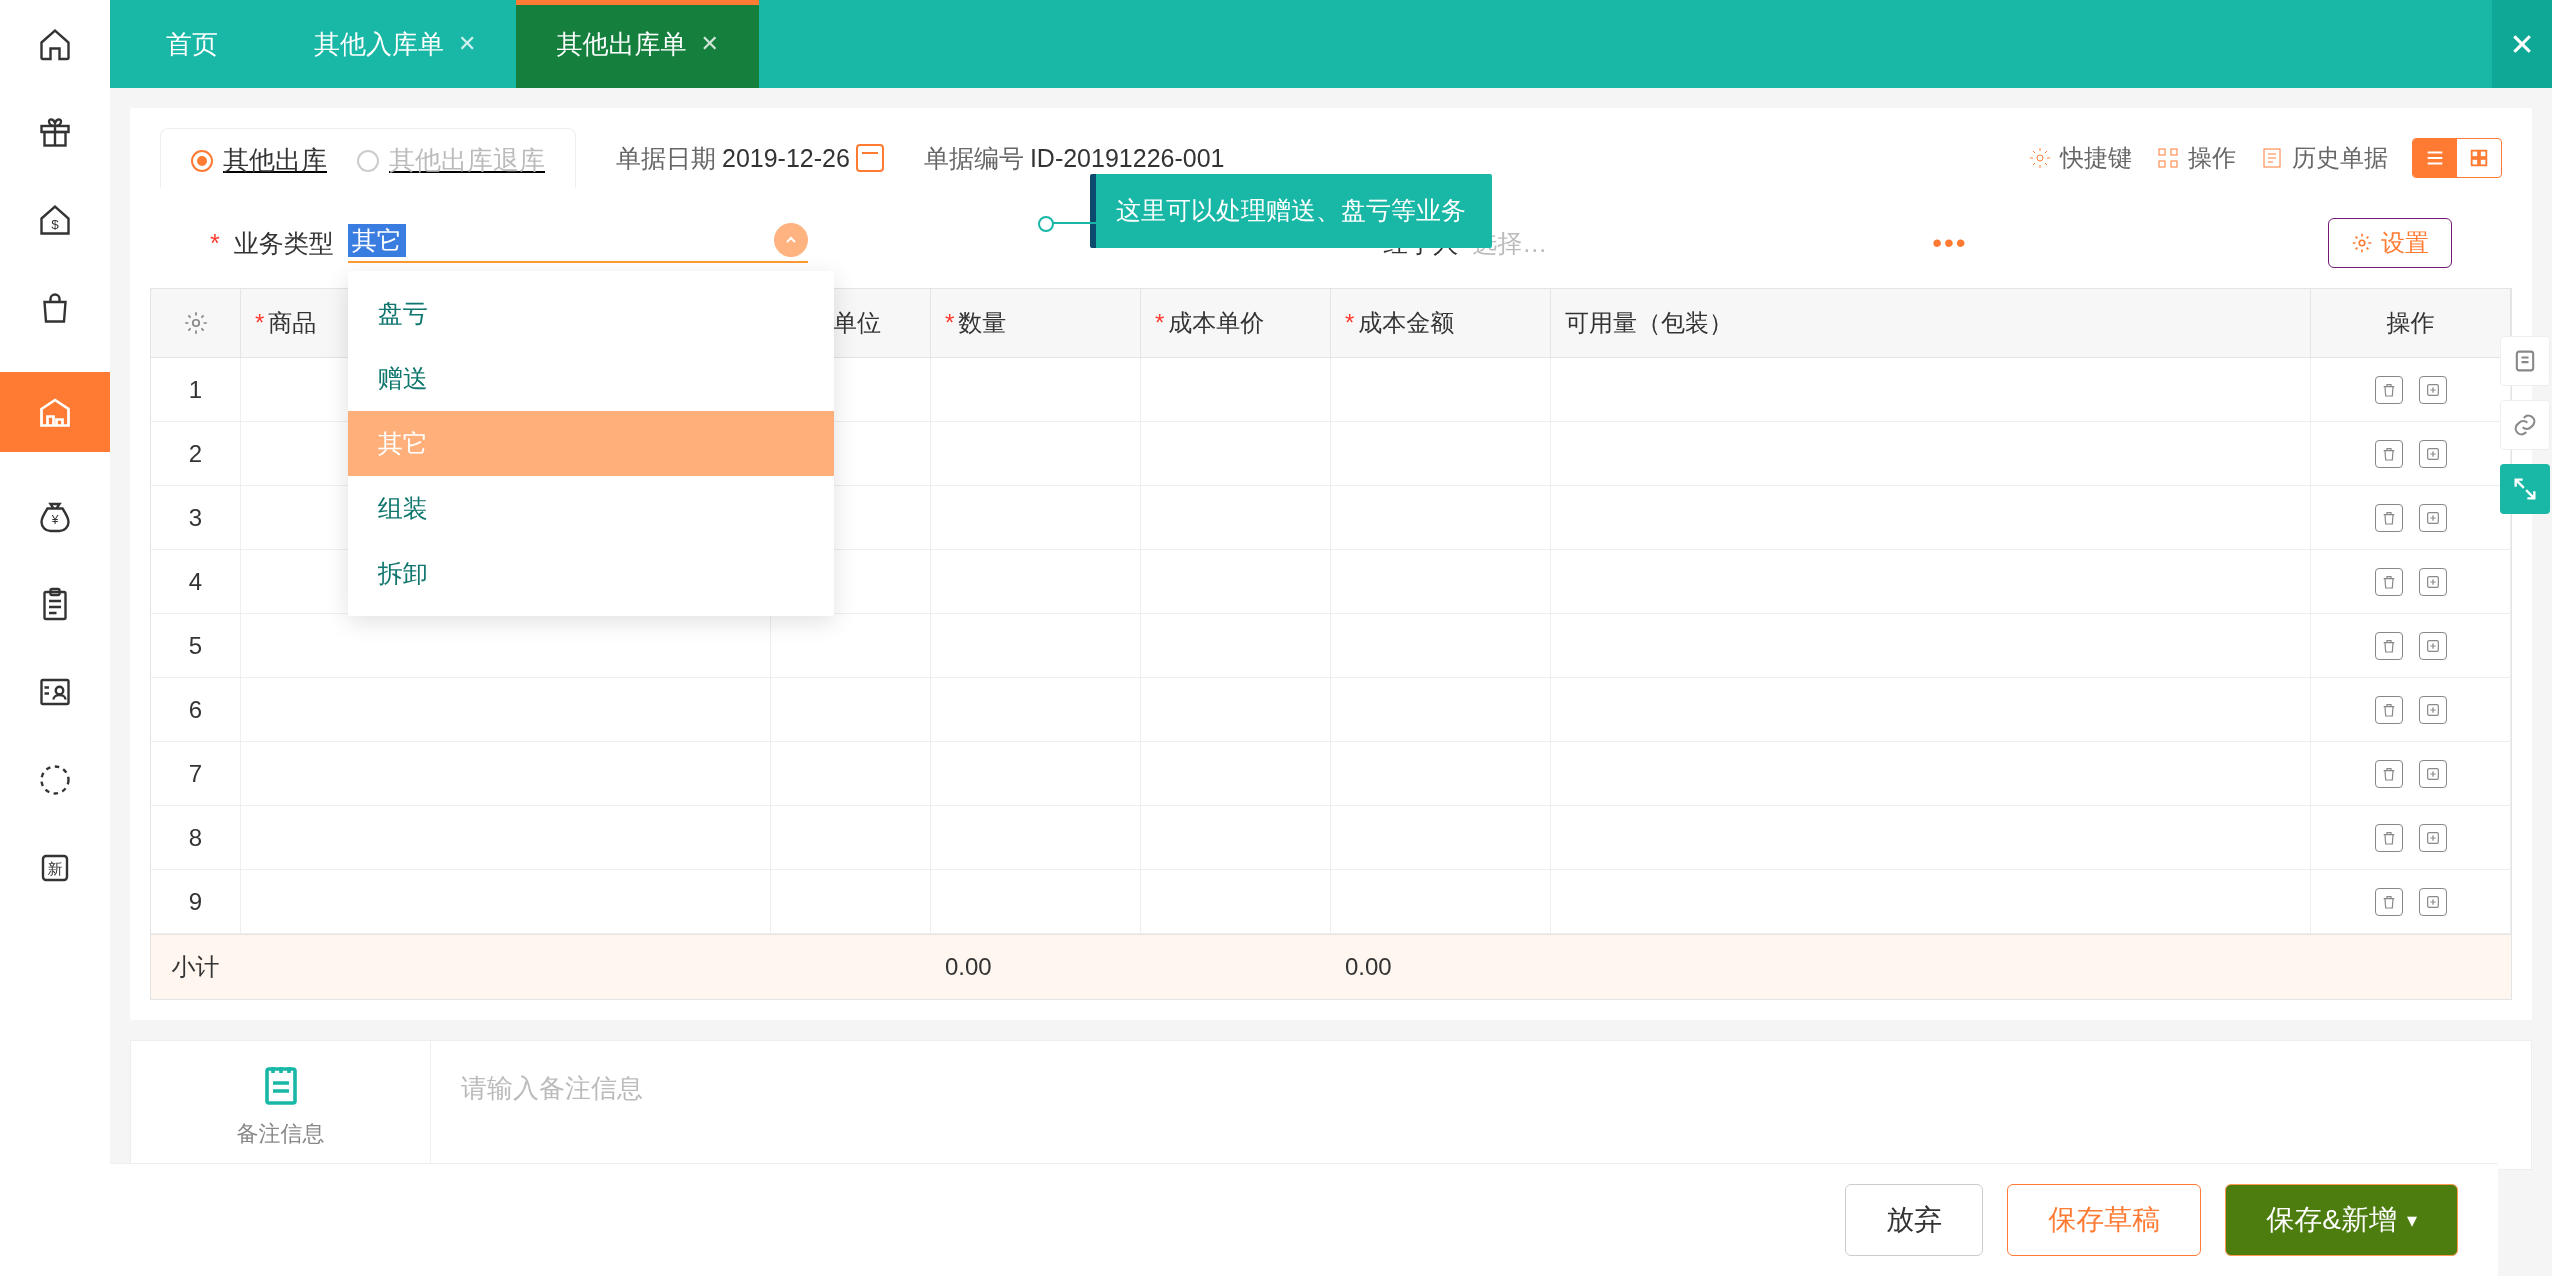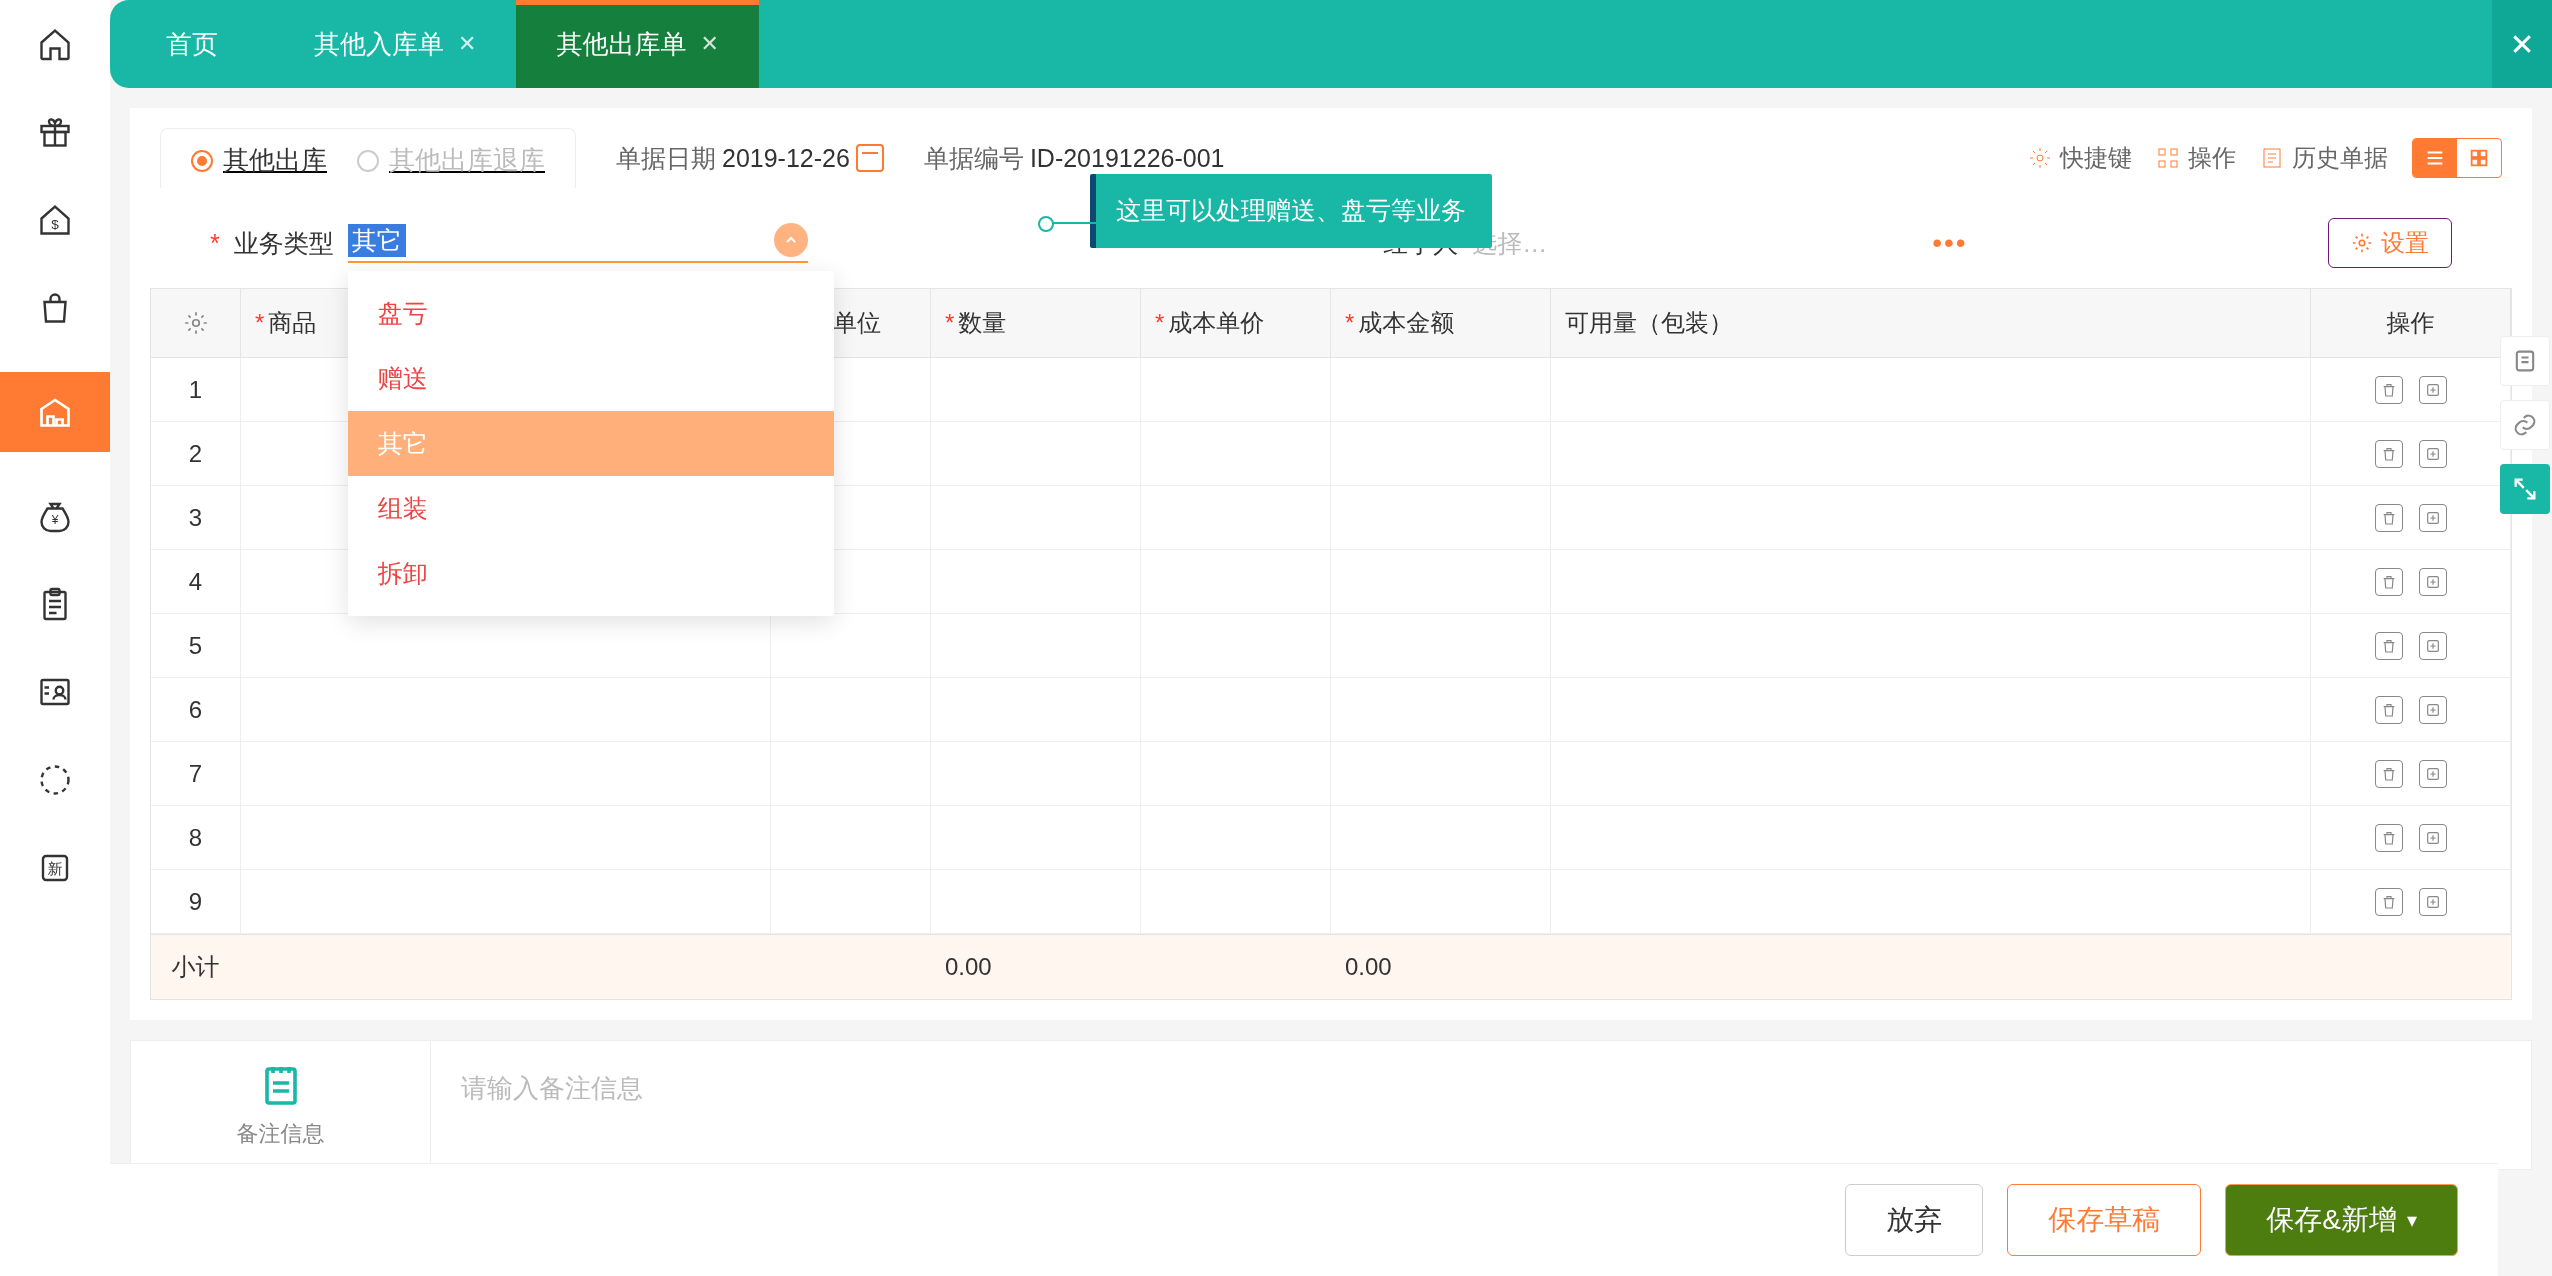--- a/index.html
+++ b/index.html
@@ -8,21 +8,21 @@
 
 .left-rail { width: 110px; background: #fff; display: flex; flex-direction: column; align-items: center; padding-top: 20px; gap: 40px; }
 .rail-item { width: 48px; height: 48px; display: flex; align-items: center; justify-content: center; color: #333; cursor: pointer; border-radius: 6px; }
 .rail-item.active { background: #ff7a33; color: #fff; width: 110px; height: 80px; border-radius: 0; }
 .rail-item svg { width: 36px; height: 36px; }
 
 
 .main-col { flex: 1; display: flex; flex-direction: column; min-width: 0; }
 
 
-.tab-bar { height: 88px; background: #18b7a6; display: flex; align-items: center; position: relative; border-radius: 19px; }
+.tab-bar { height: 88px; background: #18b7a6; display: flex; align-items: center; position: relative; }
 .tab { height: 88px; display: flex; align-items: center; padding: 0 40px; color: #fff; font-size: 26px; gap: 14px; cursor: pointer; }
 .tab.home { padding: 0 56px; }
 .tab.active { background: #15803d; position: relative; }
 .tab.active::after { content:""; position:absolute; left:0; right:0; top:0; height:5px; background:#ff7a33; }
 .tab .x { font-size: 22px; opacity: .8; }
 .tab-bar .close-app { position: absolute; right: 0; top: 0; height: 88px; width: 60px; display:flex; align-items:center; justify-content:center; background:#0fa897; color:#fff; font-size:30px; cursor:pointer; }
 
 
 .content { flex:1; background:#fff; margin: 20px; margin-bottom: 0; border-radius: 2px; display:flex; flex-direction:column; position:relative; overflow:visible; }
 
@@ -55,21 +55,21 @@
 .field .placeholder { color:#bbb; }
 .dots { color:#ff7a33; font-size:28px; letter-spacing:2px; cursor:pointer; }
 .settings-btn { margin-left:auto; border:1px solid #701a75; color:#ff7a33; padding:8px 22px; border-radius:6px; font-size:24px; display:flex; align-items:center; gap:8px; cursor:pointer; }
 
 
 .btype-wrap { position:relative; }
 .btype-input { display:flex; align-items:center; min-width:460px; border-bottom:2px solid #ff9a33; padding-bottom:4px; }
 .btype-input .sel-text { background:#3a7de0; color:#fff; padding:0 4px; font-size:25px; }
 .btype-input .chev { margin-left:auto; width:34px; height:34px; border-radius:50%; background:#ffb380; display:flex; align-items:center; justify-content:center; color:#fff; }
 .dropdown { position:absolute; left:0; top:48px; width:486px; background:#fff; box-shadow:0 6px 24px rgba(0,0,0,.12); border-radius:2px; padding:10px 0; z-index:50; }
-.dd-item { padding:16px 30px; font-size:25px; color:#ef4444; cursor:pointer; }
+.dd-item { padding:16px 30px; font-size:25px; color:#0f766e; cursor:pointer; }
 .dd-item.highlight { background:#ffb07a; color:#fff; }
 
 
 .callout { position:absolute; left:960px; top:-14px; background:#18b7a6; color:#fff; padding:18px 26px 18px 20px; border-left:6px solid #0c4a6e; font-size:25px; border-radius:2px; max-width:430px; line-height:1.5; z-index:60; }
 .callout::before { content:""; position:absolute; left:-50px; top:48px; width:50px; height:2px; background:#18b7a6; }
 .callout::after { content:""; position:absolute; left:-58px; top:42px; width:12px; height:12px; border:2px solid #18b7a6; border-radius:50%; background:#fff; }
 
 
 .table-wrap { margin: 0 20px; border:1px solid #e4e4e4; flex:1; display:flex; flex-direction:column; min-height:0; }
 .thead { display:flex; background:#f7f7f7; border-bottom:1px solid #e4e4e4; font-size:24px; color:#333; }

